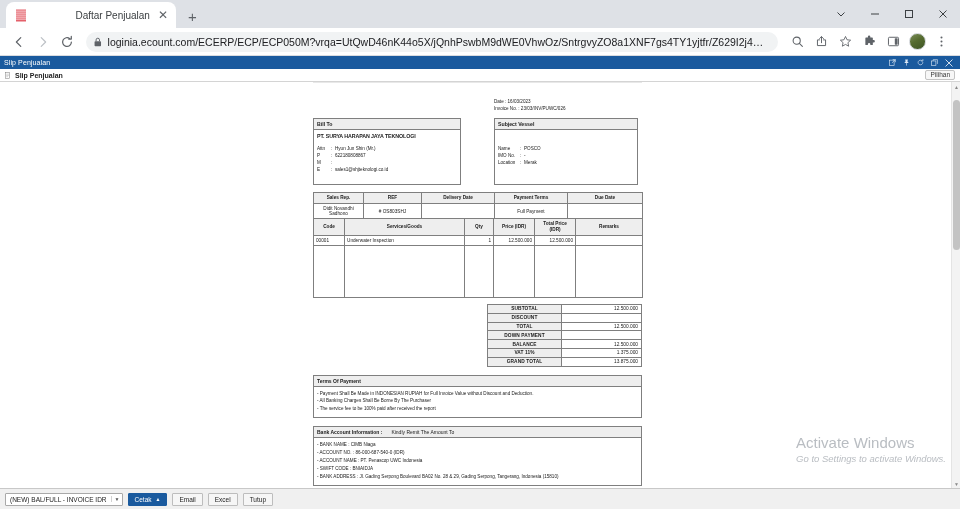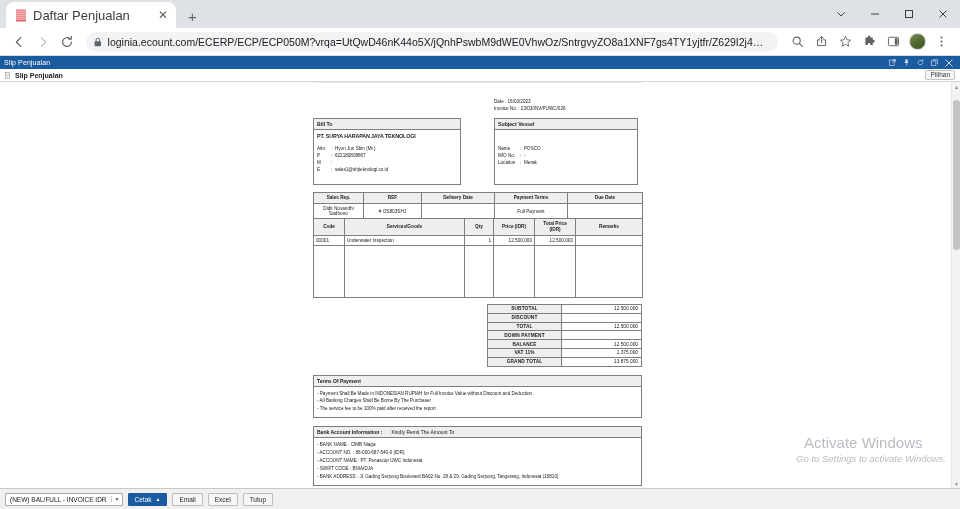--- a/index.html
+++ b/index.html
@@ -17,22 +17,22 @@
     height: 28px; background: #dee1e6;
     display: flex; align-items: flex-end; padding-left: 6px; position: relative;
   }
   .tab {
     height: 26px; width: 170px; background: #fff;
     border-radius: 8px 8px 0 0; display: flex; align-items: center;
     padding: 0 6px 0 9px; gap: 6px; position: relative;
   }
   .tab-favicon { width: 12px; height: 13px; flex: 0 0 auto; display: block; }
   .tab-title {
-    font-size: 13px; color: #3c4043; white-space: nowrap;
-    overflow: hidden; text-overflow: ellipsis; flex: 1 1 auto;
+    font-size: 10px; color: #3c4043; white-space: nowrap;
+    overflow: hidden; text-overflow: ellipsis; flex: 1 1 auto; text-align: right;
   }
   .tab-close { font-size: 12px; color: #5f6368; line-height: 1; padding: 0 2px; cursor: pointer; }
   .newtab { font-size: 15px; color: #5f6368; margin-left: 12px; margin-bottom: 4px; cursor: pointer; line-height: 1; }
   .wincontrols {
     position: absolute; right: 0; top: 0; height: 28px;
     display: flex; align-items: center; gap: 0;
   }
   .wc { width: 34px; height: 28px; display: flex; align-items: center; justify-content: center; color: #3c4043; cursor: pointer; }
 
   .toolbar {
@@ -159,21 +159,21 @@
     display: flex; align-items: center; justify-content: center; padding: 0 6px; cursor: pointer;
   }
   .btn.primary { background: #1a5a9e; border-color: #1a5a9e; color: #fff; display: flex; gap: 4px; }
   .btn.primary .up { font-size: 5px; }
 
   
   .watermark {
     position: absolute; right: 14px; bottom: 22px; text-align: left;
     color: #b9bdc2; pointer-events: none; user-select: none;
   }
-  .wm1 { font-size: 15px; line-height: 1.25; font-weight: 400; margin-left: 8px; }
+  .wm1 { font-size: 15px; line-height: 1.25; font-weight: 400; }
   .wm2 { font-size: 9.5px; line-height: 1.35; font-style: italic; }
 </style>
 </head>
 <body>
 
 <div class="browser">
 
   <div class="tabstrip">
     <div class="tab">
       <svg class="tab-favicon" viewBox="0 0 12 13">

